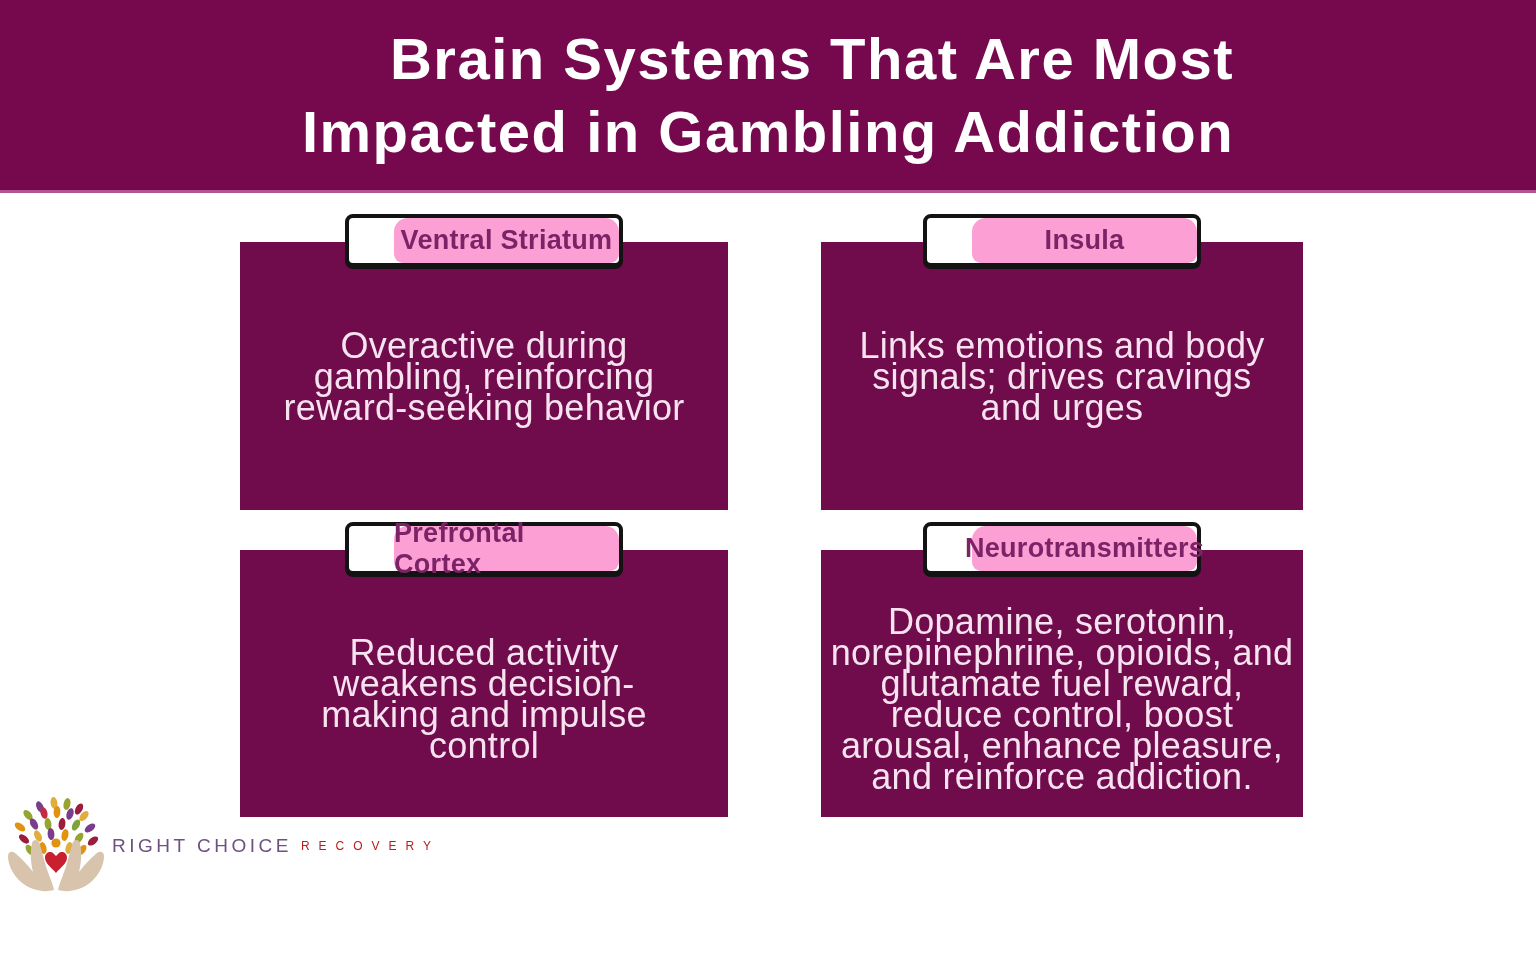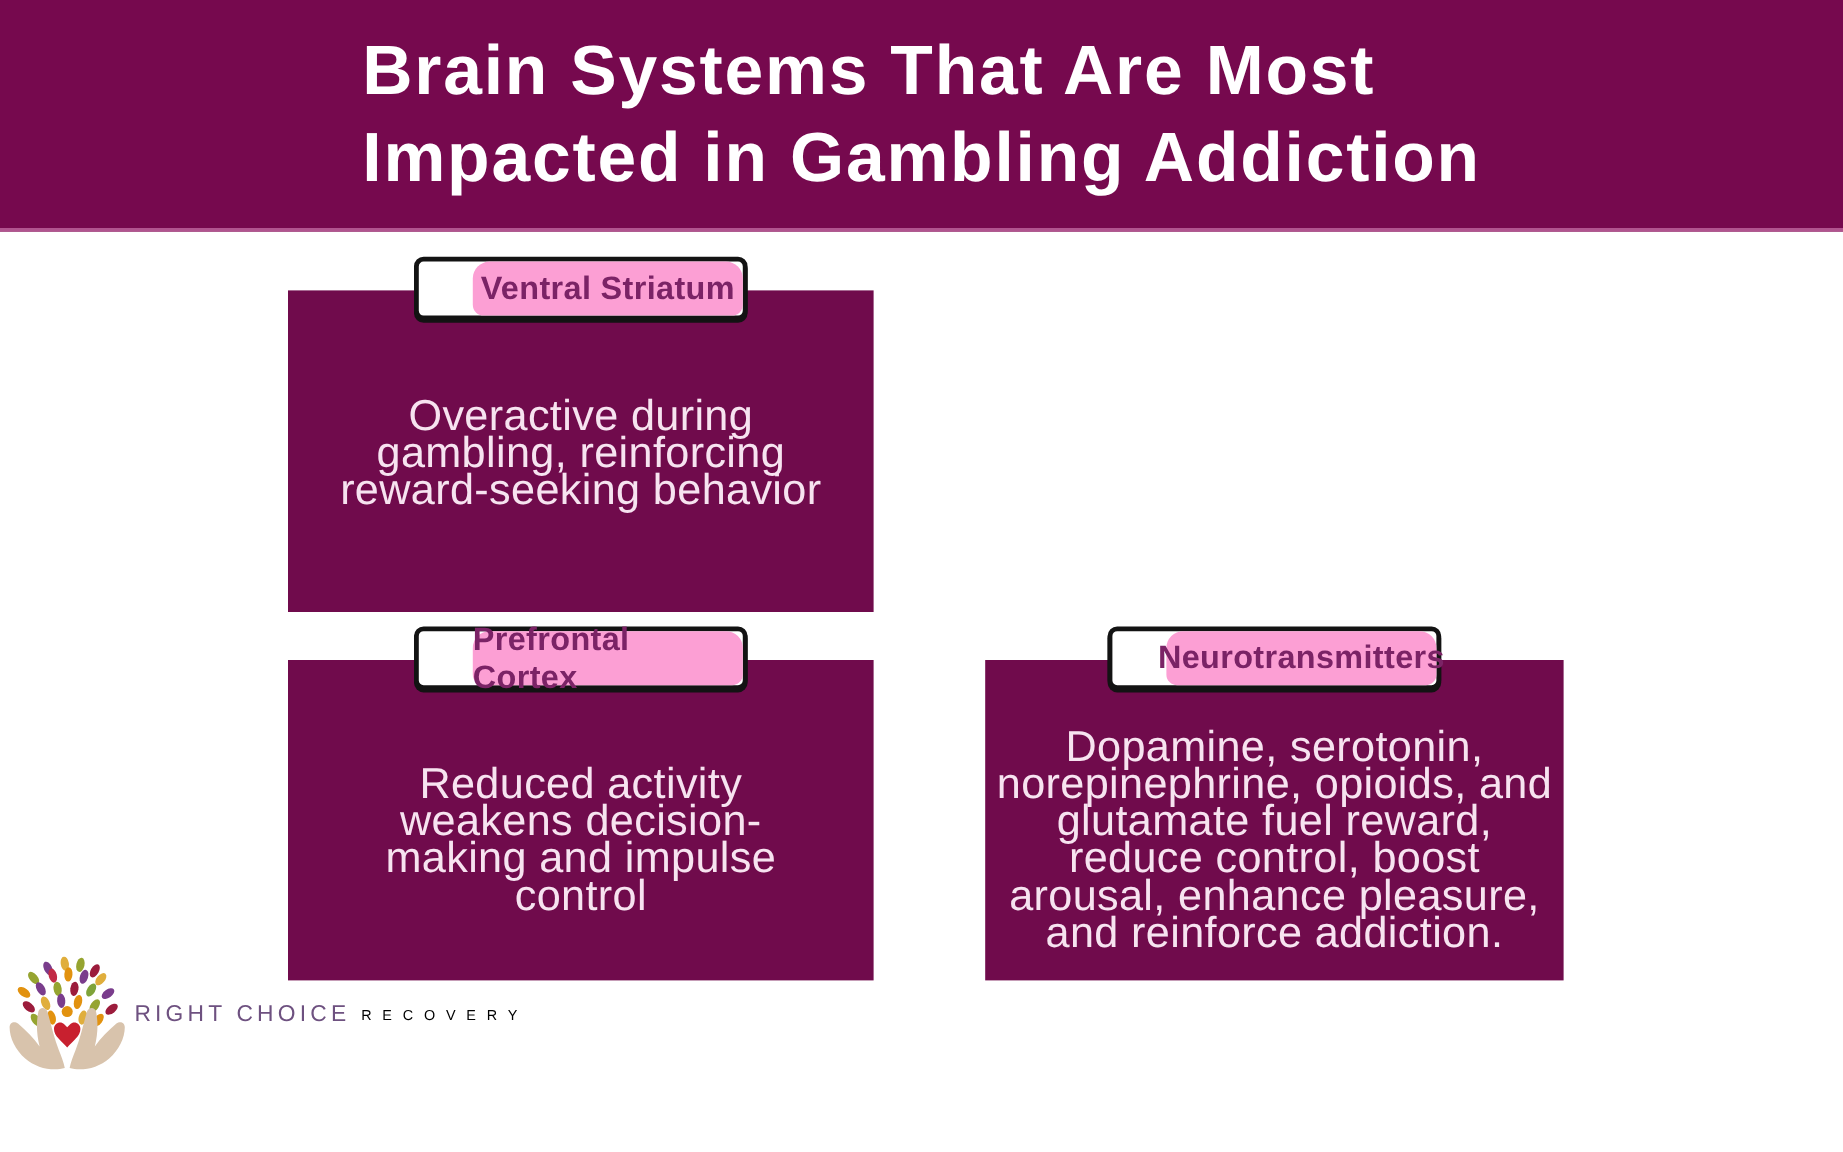--- a/index.html
+++ b/index.html
@@ -10,21 +10,21 @@
 
   
   .banner {
     position:absolute; top:0; left:0; width:1536px; height:193px;
     background:#76094E; box-sizing:border-box;
     border-bottom:3px solid #B1548F;
     display:flex; align-items:center; justify-content:center;
   }
   .title {
     margin:0; color:#ffffff; font-size:58px; line-height:73px; font-weight:bold;
-    letter-spacing:1.5px; text-align:left; white-space:pre-line;
+    letter-spacing:1.5px; text-align:right; white-space:pre-line;
   }
 
   
   .card { position:absolute; background:#700B4C; }
   .pos-tl { left:240px; top:242px; width:488px; height:268px; }
   .pos-tr { left:821px; top:242px; width:482px; height:268px; }
   .pos-bl { left:240px; top:550px; width:488px; height:267px; }
   .pos-br { left:821px; top:550px; width:482px; height:267px; }
 
   .tab {
@@ -53,21 +53,21 @@
   
   .logo {
     position:absolute; top:797px; left:0; width:1536px;
     display:flex; flex-direction:row; align-items:center;
   }
   .logo-icon { width:112px; height:95px; display:block; }
   .logo-name {
     margin-top:2px; color:#6E5180; font-size:19px; letter-spacing:3.5px; font-weight:500;
   }
   .logo-tagline {
-    margin-top:3px; color:#000000; font-size:12px; letter-spacing:9px;
+    margin-top:3px; color:#b91c1c; font-size:12px; letter-spacing:9px;
     padding-left:9px; 
   }
 </style>
 </head>
 <body>
 
 <div class="canvas">
 
   <header class="banner">
     <h1 class="title">Brain Systems That Are Most
@@ -80,20 +80,32 @@
         <span class="tab-text">Ventral Striatum</span>
       </div>
     </div>
     <div class="card-body">
       <p class="desc">Overactive during
 gambling, reinforcing
 reward-seeking behavior</p>
     </div>
   </section>
 
+  <section class="card pos-tr">
+    <div class="tab">
+      <div class="tab-fill">
+        <span class="tab-text">Insula</span>
+      </div>
+    </div>
+    <div class="card-body">
+      <p class="desc">Links emotions and body
+signals; drives cravings
+and urges</p>
+    </div>
+  </section>
 
   <section class="card pos-br">
     <div class="tab">
       <div class="tab-fill">
         <span class="tab-text">Neurotransmitters</span>
       </div>
     </div>
     <div class="card-body">
       <p class="desc">Dopamine, serotonin,
 norepinephrine, opioids, and

